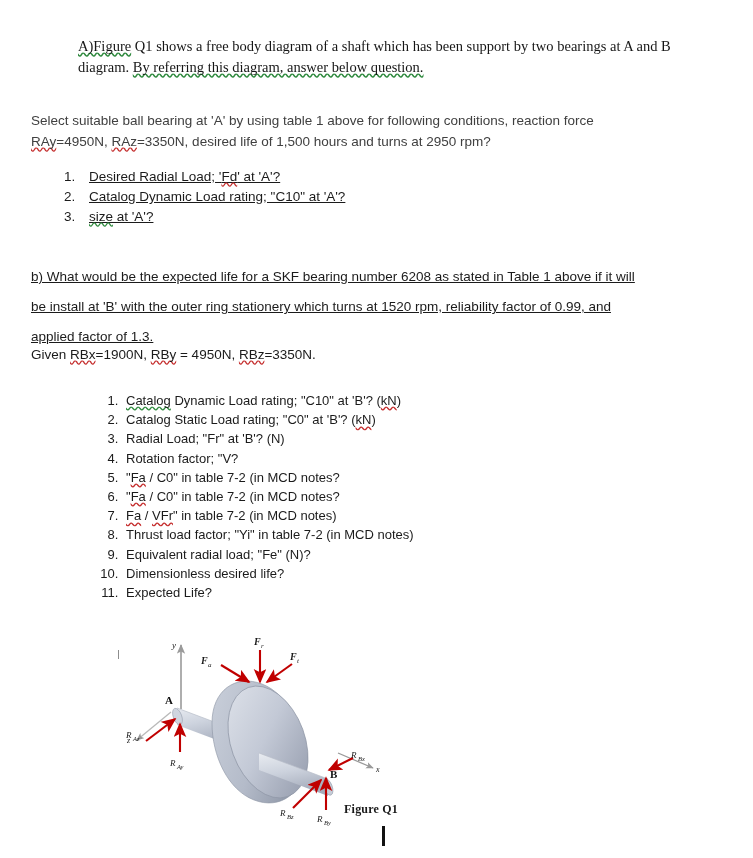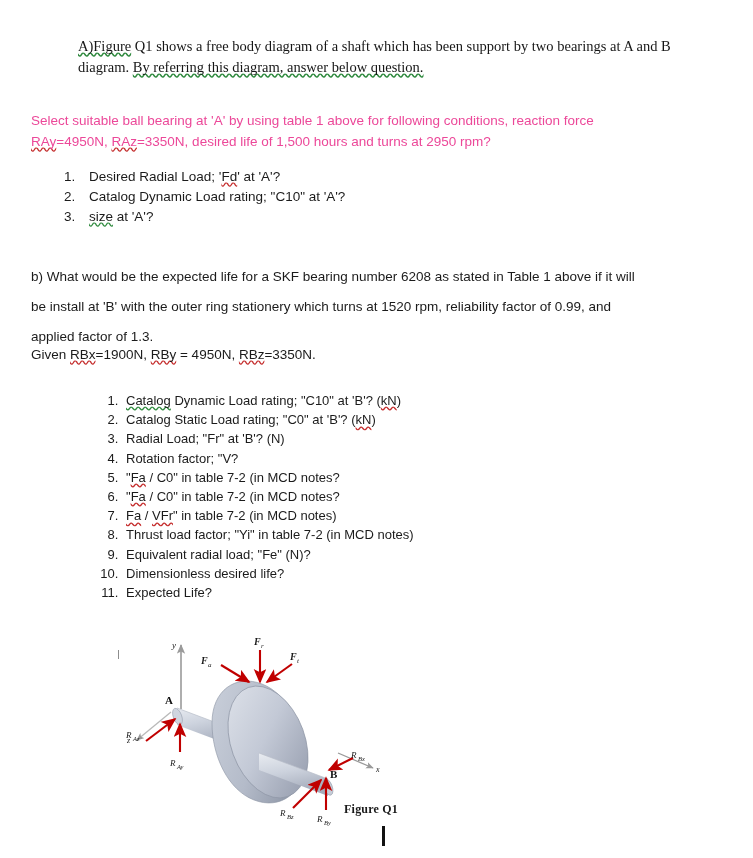--- a/index.html
+++ b/index.html
@@ -51,44 +51,45 @@
   }
 
   
   .para-a {
     position: absolute;
     left: 31px;
     top: 110px;
     width: 640px;
     font-size: 13.5px;
     line-height: 21px;
-    color: #ec4899;
+    color: #404040;
   }
 
   ol.list-a {
     position: absolute;
     left: 31px;
     top: 167px;
     margin: 0;
     padding: 0 0 0 48px;
     font-size: 13.5px;
     line-height: 19.5px;
     color: #1b1b1b;
     list-style-position: outside;
   }
-  ol.list-a li { padding-left: 10px; margin: 0 0 0.5px 0; }
+  ol.list-a li { padding-left: 10px; margin: 0 0 0.5px 0; text-decoration: underline; }
 
   .para-b {
     position: absolute;
     left: 31px;
     top: 262px;
     width: 660px;
     font-size: 13.5px;
     line-height: 30px;
     color: #1b1b1b;
+    text-decoration: underline;
   }
   .para-b .blk { display: block; }
 
   .given {
     position: absolute;
     left: 31px;
     top: 345px;
     font-size: 13.5px;
     line-height: 20px;
     color: #1b1b1b;

